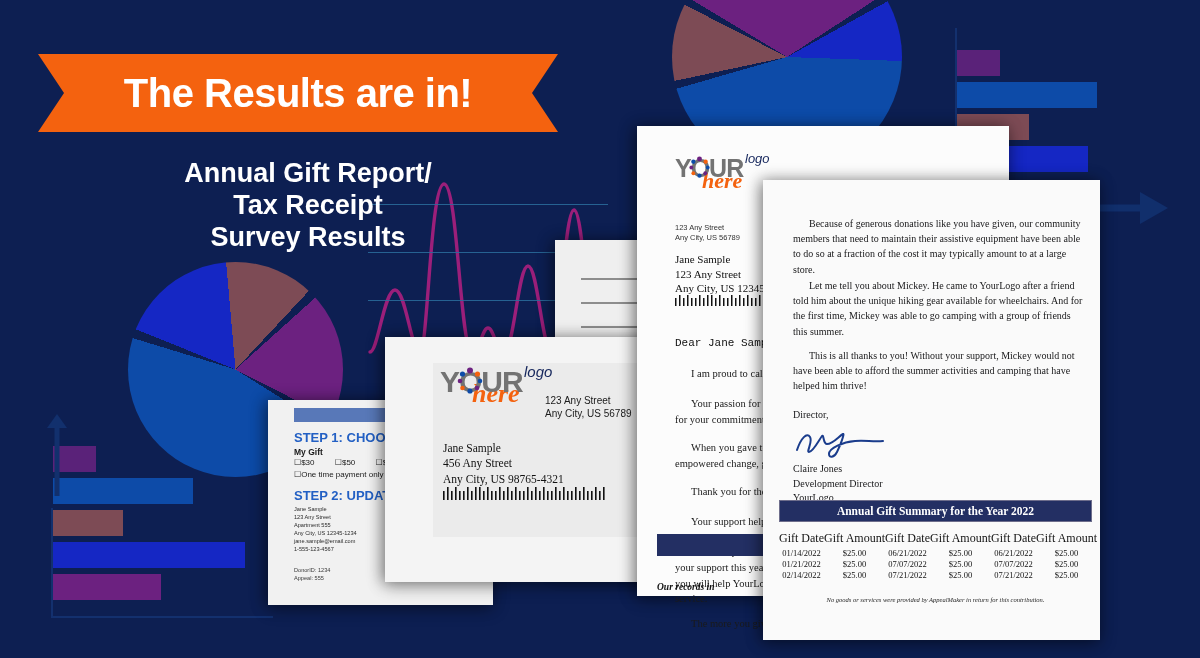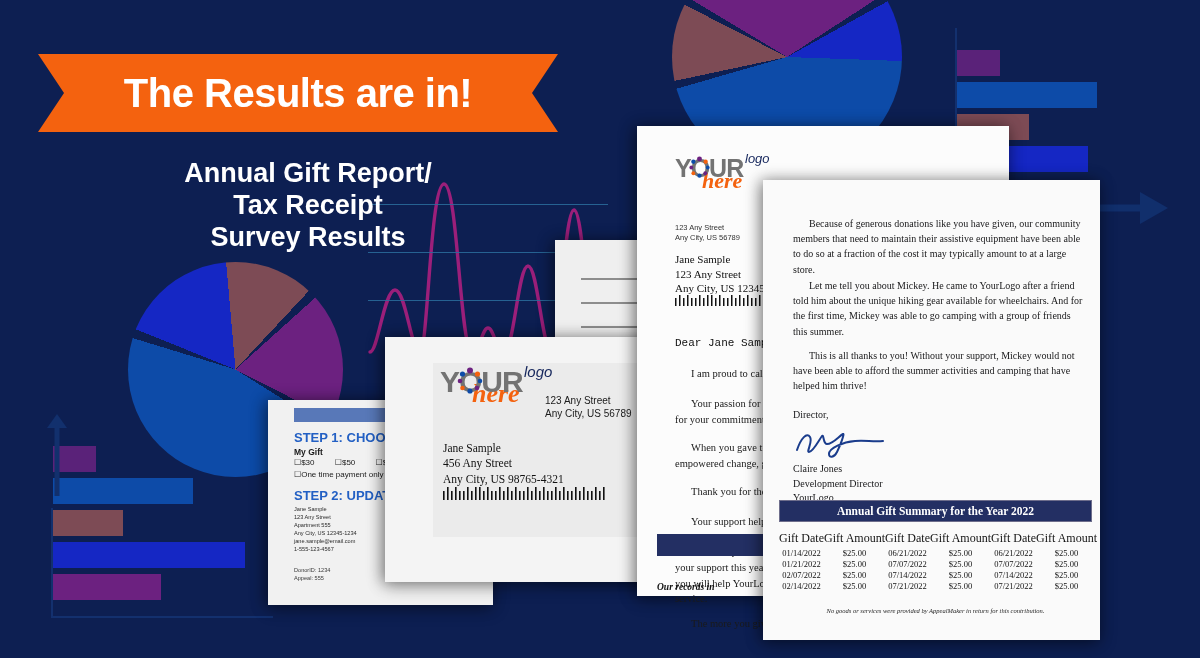--- a/index.html
+++ b/index.html
@@ -531,28 +531,20 @@
           </tr>
           <tr>
             <td>01/21/2022</td>
             <td>$25.00</td>
             <td>07/07/2022</td>
             <td>$25.00</td>
             <td>07/07/2022</td>
             <td>$25.00</td>
           </tr>
           <tr>
-            <td>02/07/2022</td>
-            <td>$25.00</td>
-            <td>07/14/2022</td>
-            <td>$25.00</td>
-            <td>07/14/2022</td>
-            <td>$25.00</td>
-          </tr>
-          <tr>
             <td>02/14/2022</td>
             <td>$25.00</td>
             <td>07/21/2022</td>
             <td>$25.00</td>
             <td>07/21/2022</td>
             <td>$25.00</td>
           </tr>
         </tbody>
       </table>
 

